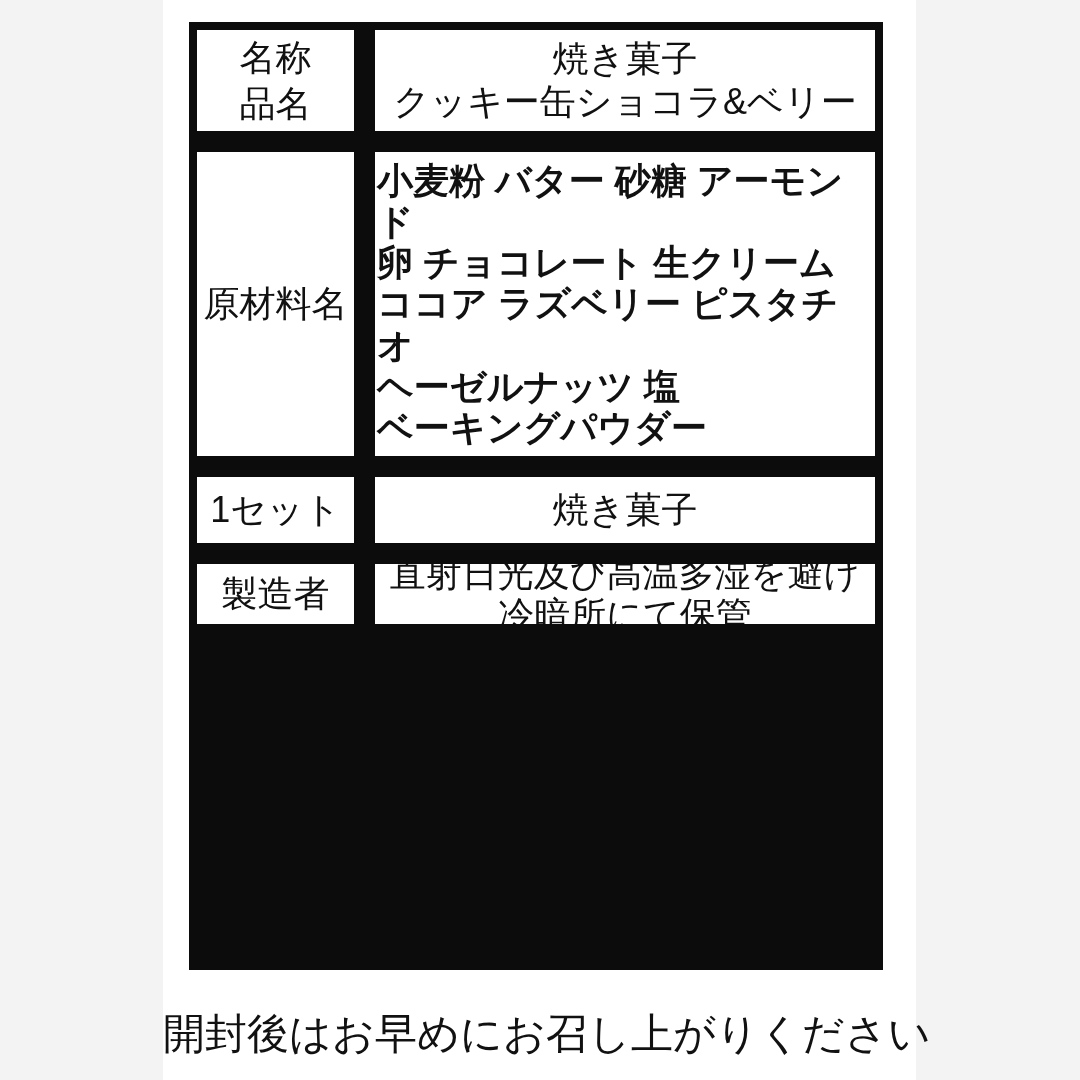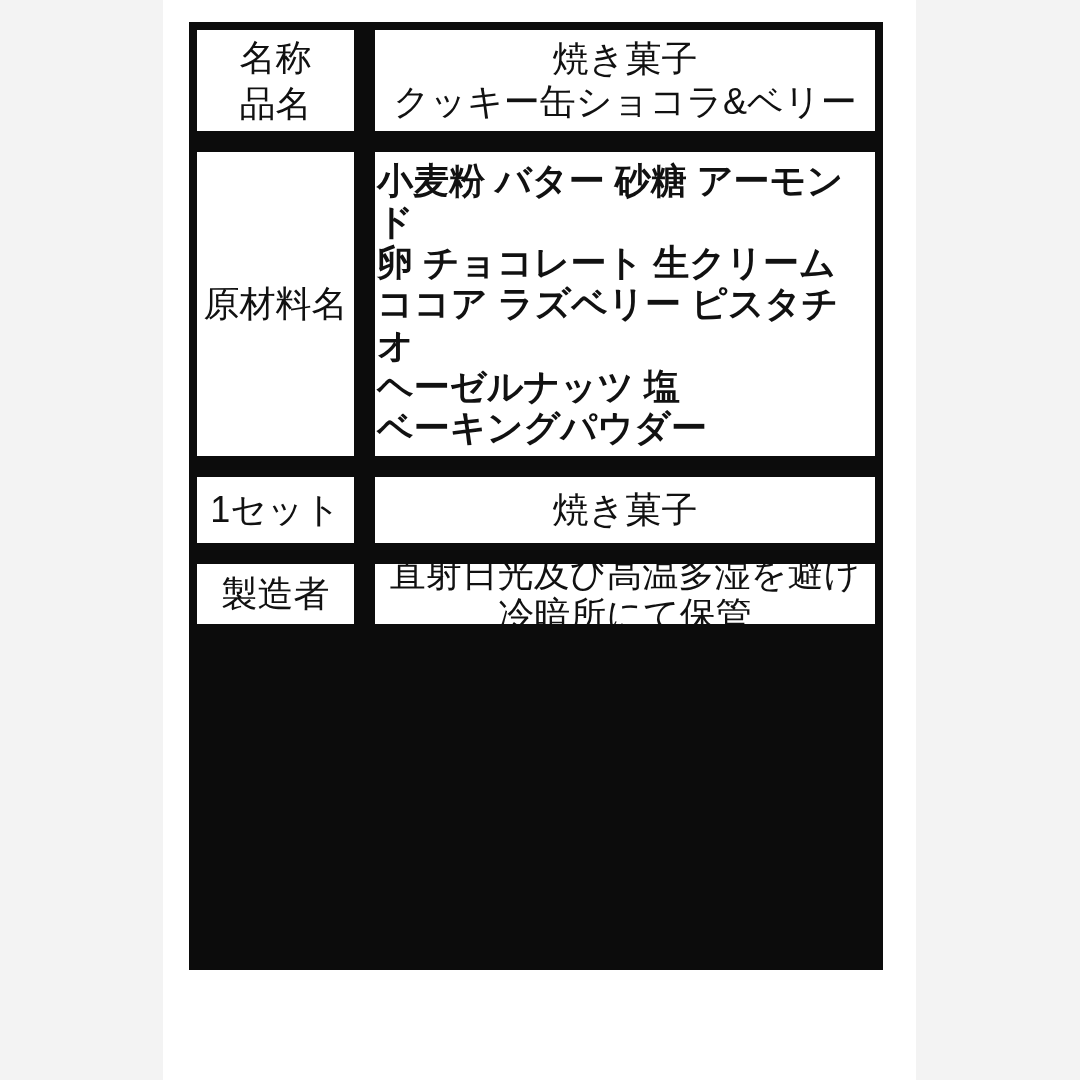--- a/index.html
+++ b/index.html
@@ -94,13 +94,14 @@
     <div class="cell value">1セット</div>
 
 
     <div class="cell label">焼き菓子</div>
     <div class="cell label">製造者</div>
 
     <div class="cell value">直射日光及び高温多湿を避け
 冷暗所にて保管</div>
   </div>
 
+  <div class="footer-note">開封後はお早めにお召し上がりください</div>
 </div>
 
 </body></html>

